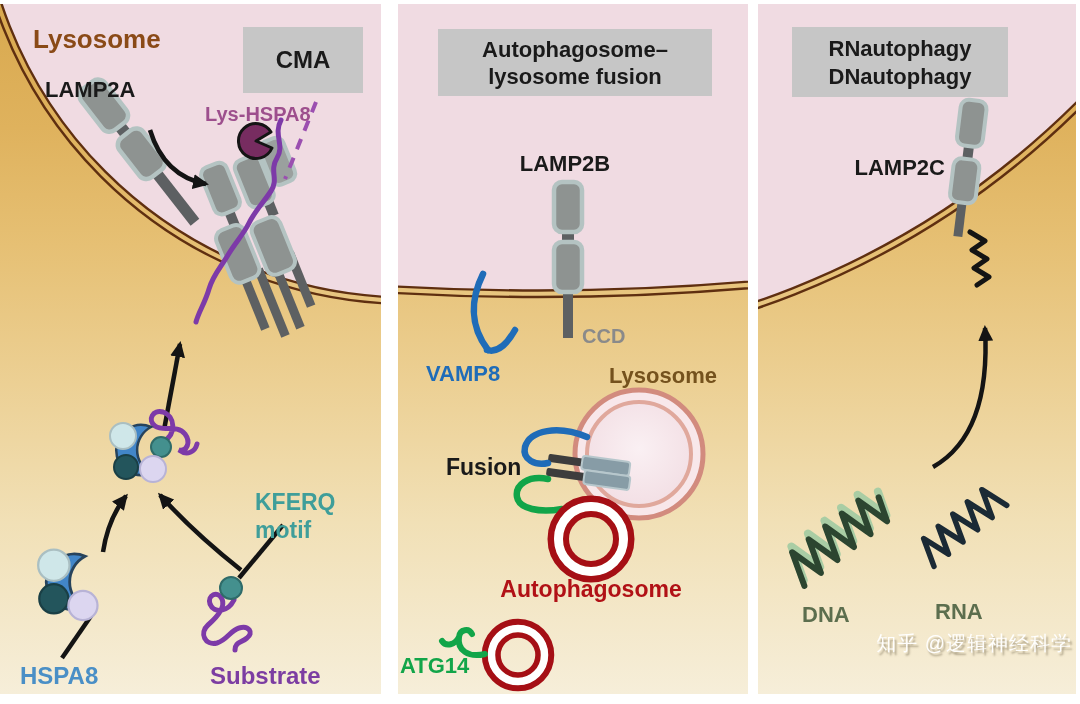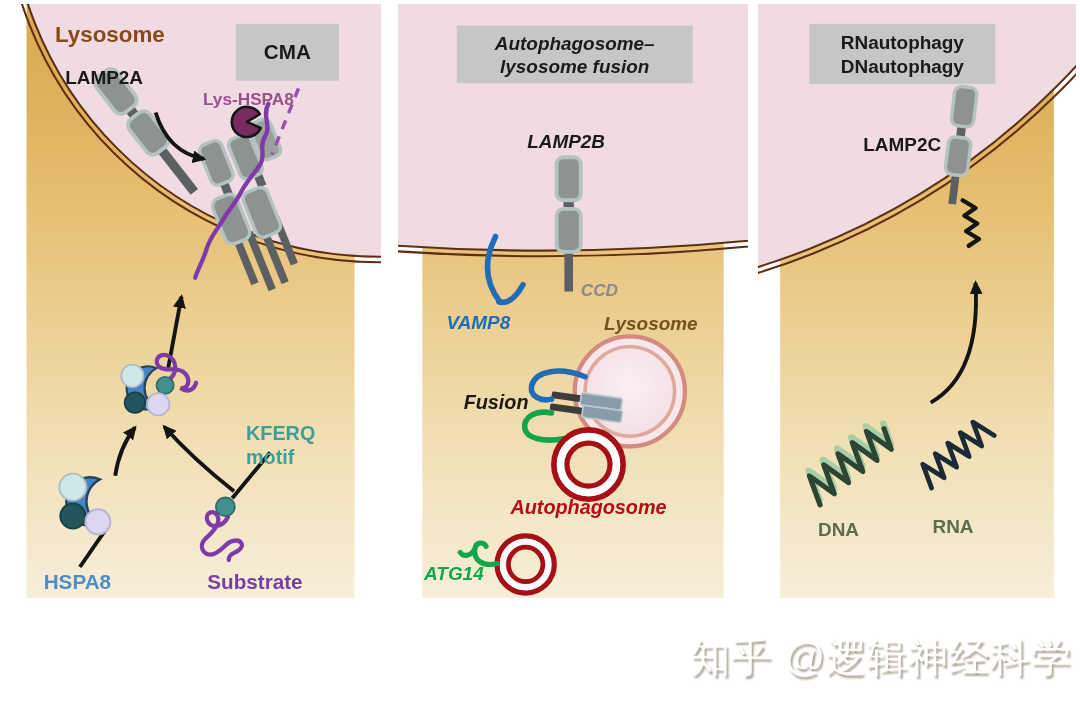--- a/index.html
+++ b/index.html
@@ -1,26 +1,26 @@
 <!DOCTYPE html>
 <html><head>
 <meta charset="utf-8">
 <style>
   html,body{margin:0;padding:0;background:#ffffff;}
   #figure{position:relative;width:1080px;height:704px;background:#ffffff;overflow:hidden;
           font-family:"Liberation Sans",sans-serif;}
-  .panel{position:absolute;top:4px;height:594px;}
+  .panel{position:absolute;top:4px;height:690px;}
   #panel-cma{left:0;width:381px;}
-  #panel-fusion{left:398px;width:350px;font-style:italic;}
+  #panel-fusion{left:398px;width:350px;}
   #panel-nucleic{left:758px;width:318px;text-align:center;}
   .panel svg{display:block;width:100%;height:100%;}
   svg text{font-family:"Liberation Sans",sans-serif;font-weight:700;}
   .t20{font-size:20px}.t22{font-size:22px}
   .t23{font-size:23px}.t24{font-size:24px}.t26{font-size:26px}
-  #watermark{position:absolute;top:630px;right:8px;font-size:40px;font-weight:400;
+  #watermark{position:absolute;top:630px;right:8px;font-size:20px;font-weight:400;
              letter-spacing:1px;color:rgba(255,255,255,0.97);
              text-shadow:2px 3px 2px rgba(122,110,84,0.6);white-space:nowrap;}
 </style>
 </head>
 <body>
 
 <div id="figure">
 
   <div class="panel" id="panel-cma">
     <svg viewBox="0 0 381 690">

